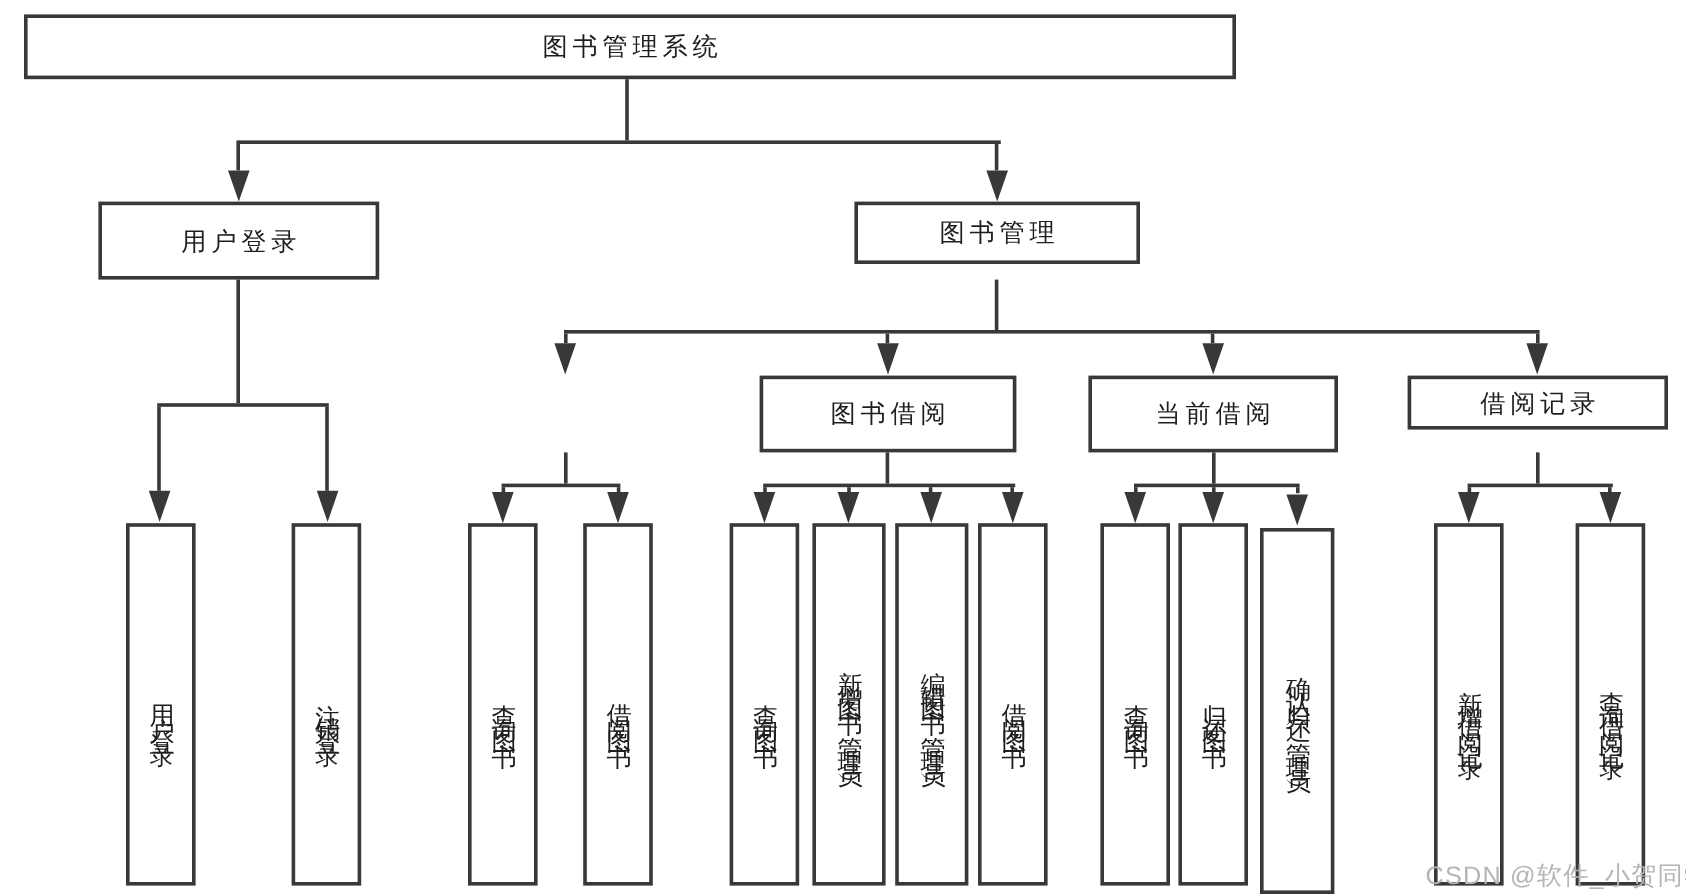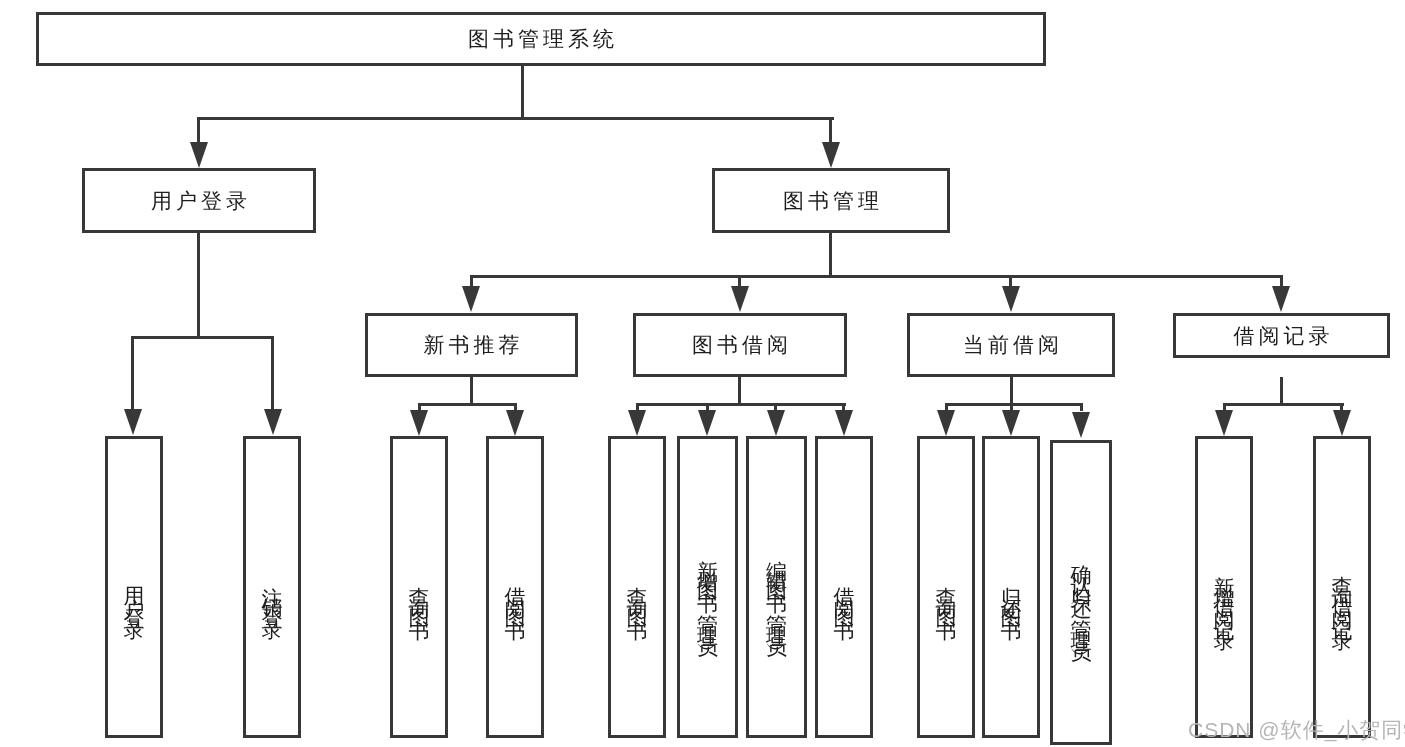--- a/index.html
+++ b/index.html
@@ -60,34 +60,31 @@
     letter-spacing:1px;
     z-index:5;
     white-space:nowrap;
   }
 </style>
 </head>
 <body>
 
 <div class="stage">
 
-  <div class="node" style="left:20px;top:12px;width:1010px;height:54px;margin-left:16px;">
+  <div class="node" style="left:20px;top:12px;width:1010px;height:54px;">
     <span class="lbl">图书管理系统</span>
   </div>
 
   <div class="node" style="left:82px;top:168px;width:234px;height:65px;">
     <span class="lbl">用户登录</span>
   </div>
-  <div class="node" style="left:712px;top:168px;width:238px;height:65px;">
+  <div class="node" style="left:712px;top:168px;width:238px;height:52px;">
     <span class="lbl">图书管理</span>
   </div>
 
-  <div class="node" style="left:365px;top:313px;width:213px;height:64px;">
-    <span class="lbl">新书推荐</span>
-  </div>
   <div class="node" style="left:633px;top:313px;width:214px;height:64px;">
     <span class="lbl">图书借阅</span>
   </div>
   <div class="node" style="left:907px;top:313px;width:208px;height:64px;">
     <span class="lbl">当前借阅</span>
   </div>
   <div class="node" style="left:1173px;top:313px;width:217px;height:45px;">
     <span class="lbl">借阅记录</span>
   </div>
 

